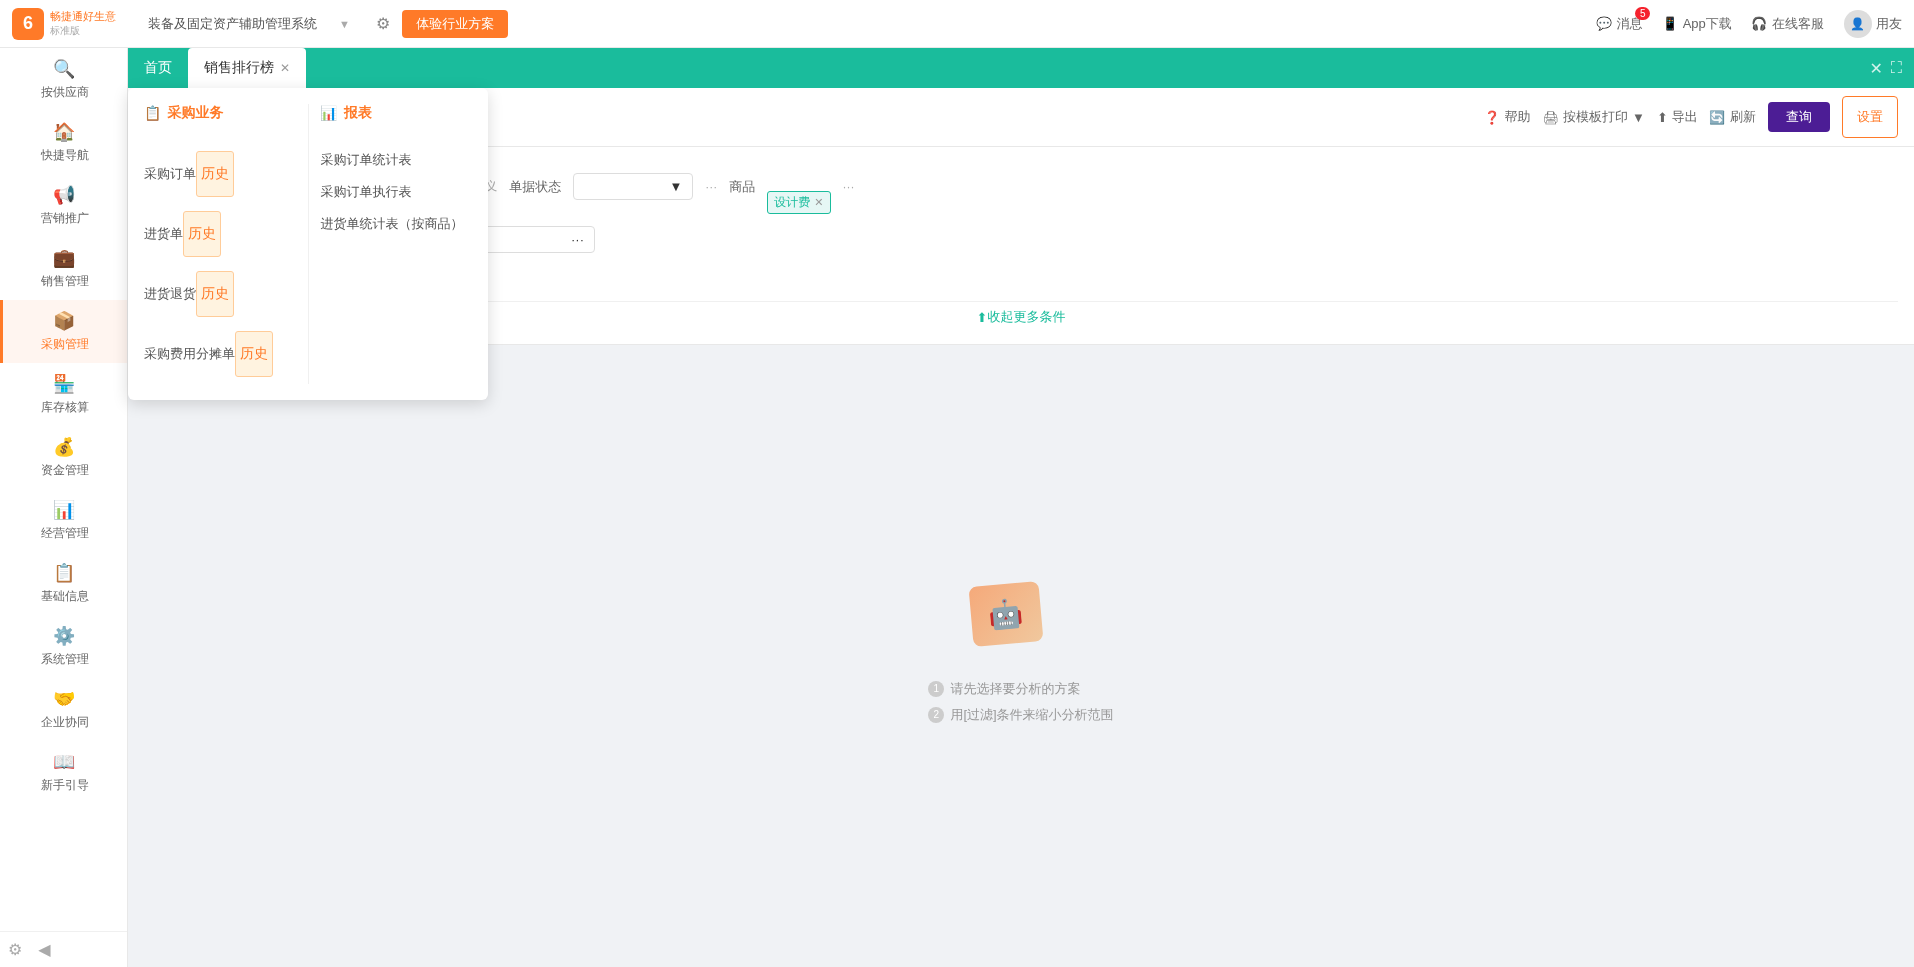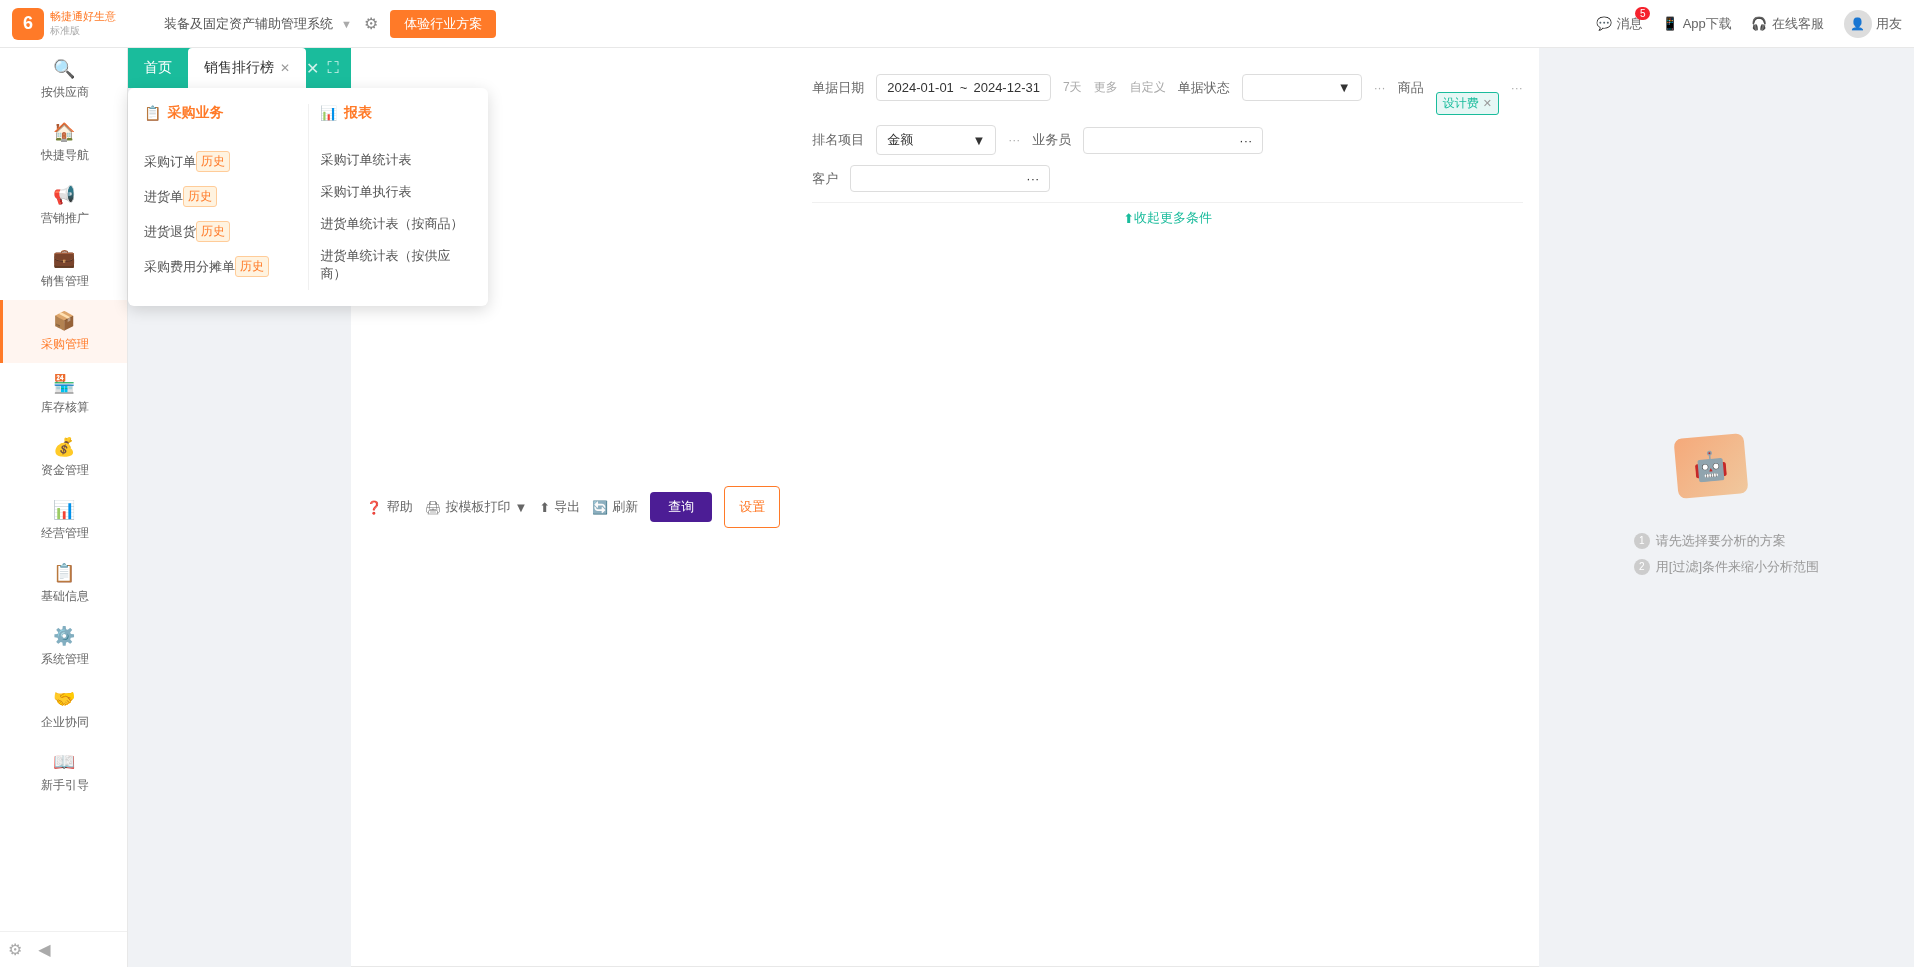--- a/index.html
+++ b/index.html
@@ -3,28 +3,28 @@
   <meta charset="utf-8">
   <style>
     * { box-sizing: border-box; margin: 0; padding: 0; }
     body { font-family: "Microsoft YaHei", "PingFang SC", sans-serif; font-size: 13px; background: #f5f5f5; color: #333; overflow: hidden; }
 
     
     .app-wrapper { display: flex; flex-direction: column; height: 967px; width: 1914px; }
     .top-bar { height: 48px; background: #fff; display: flex; align-items: center; padding: 0 12px; border-bottom: 1px solid #e8e8e8; flex-shrink: 0; }
     .main-area { display: flex; flex: 1; overflow: hidden; }
     .sidebar { width: 128px; background: #fff; border-right: 1px solid #e8e8e8; display: flex; flex-direction: column; flex-shrink: 0; }
-    .content-area { flex: 1; display: flex; flex-direction: row; background: #f0f2f5; overflow: hidden; }
+    .content-area { flex: 1; display: flex; flex-direction: column; background: #f0f2f5; overflow: hidden; }
 
     
     .logo-area { display: flex; align-items: center; gap: 6px; width: 128px; flex-shrink: 0; }
     .logo-icon { width: 32px; height: 32px; background: #ff7a28; border-radius: 6px; display: flex; align-items: center; justify-content: center; color: #fff; font-size: 18px; font-weight: bold; }
     .logo-text { font-size: 11px; color: #ff7a28; line-height: 1.3; }
     .logo-tag { font-size: 10px; color: #aaa; }
-    .sys-title { display: flex; align-items: center; gap: 8px; margin-left: 24px; font-size: 13px; color: #555; }
+    .sys-title { display: flex; align-items: center; gap: 22px; margin-left: 8px; font-size: 13px; color: #555; }
     .sys-dropdown { color: #aaa; font-size: 11px; cursor: pointer; }
     .sys-settings { color: #888; font-size: 16px; cursor: pointer; margin-left: 4px; }
     .industry-btn { margin-left: 12px; background: #ff7a28; color: #fff; border: none; border-radius: 4px; padding: 5px 14px; cursor: pointer; font-size: 13px; }
     .top-bar-right { margin-left: auto; display: flex; align-items: center; gap: 20px; color: #666; font-size: 13px; }
     .top-bar-right-item { display: flex; align-items: center; gap: 4px; cursor: pointer; position: relative; }
     .badge { background: #f5222d; color: #fff; border-radius: 10px; font-size: 10px; padding: 1px 5px; position: absolute; top: -8px; right: -8px; }
     .avatar { width: 28px; height: 28px; border-radius: 50%; background: #ddd; display: flex; align-items: center; justify-content: center; font-size: 12px; color: #888; }
 
     
     .tab-bar { height: 40px; background: #1abc9c; display: flex; align-items: stretch; flex-shrink: 0; }
@@ -64,21 +64,21 @@
     .empty-icon { width: 100px; height: 80px; position: relative; }
     .empty-icon-box { width: 70px; height: 60px; background: linear-gradient(135deg, #f5a97a 0%, #f0c89e 100%); border-radius: 8px; display: flex; align-items: center; justify-content: center; font-size: 28px; transform: rotate(-5deg); }
     .empty-tips { color: #999; font-size: 13px; line-height: 2; }
     .empty-tips div { display: flex; align-items: center; gap: 6px; }
     .tip-num { width: 16px; height: 16px; border-radius: 50%; background: #ccc; color: #fff; font-size: 10px; display: flex; align-items: center; justify-content: center; }
     .dropdown-menu { position: absolute; top: 88px; left: 128px; background: #fff; border-radius: 6px; box-shadow: 0 4px 16px rgba(0,0,0,0.15); z-index: 200; width: 360px; display: flex; padding: 16px; gap: 0; }
     .menu-col { flex: 1; }
     .menu-col-title { color: #ff7a28; font-size: 14px; font-weight: bold; margin-bottom: 14px; display: flex; align-items: center; gap: 6px; padding-bottom: 8px; }
     .menu-divider { width: 1px; background: #f0f0f0; margin: 0 12px; }
     .menu-item { display: flex; align-items: center; padding: 7px 0; cursor: pointer; color: #555; font-size: 13px; }
-    .menu-item-badge { background: #fff3e0; color: #ff7a28; border: 1px solid #ffcc99; border-radius: 3px; font-size: 12px; padding: 1px 4px; }
+    .menu-item-badge { background: #fff3e0; color: #ff7a28; border: 1px solid #ffcc99; border-radius: 3px; font-size: 14px; padding: 13px 4px; }
 
     .right-col-title { color: #ff7a28; font-size: 14px; font-weight: bold; margin-bottom: 14px; display: flex; align-items: center; gap: 6px; padding-bottom: 8px; }
   </style>
 </head>
 <body>
 
 <div class="app-wrapper">
 
   <div class="top-bar">
     <div class="logo-area">
@@ -317,17 +317,14 @@
     </div>
     <div class="menu-item">
       <span>采购订单统计表</span>
     </div>
     <div class="menu-item">
       <span>采购订单执行表</span>
     </div>
     <div class="menu-item">
       <span>进货单统计表（按商品）</span>
     </div>
-    <div class="menu-item">
-      <span>进货单统计表（按供应商）</span>
-    </div>
   </div>
 </div>
 
 </body></html>

